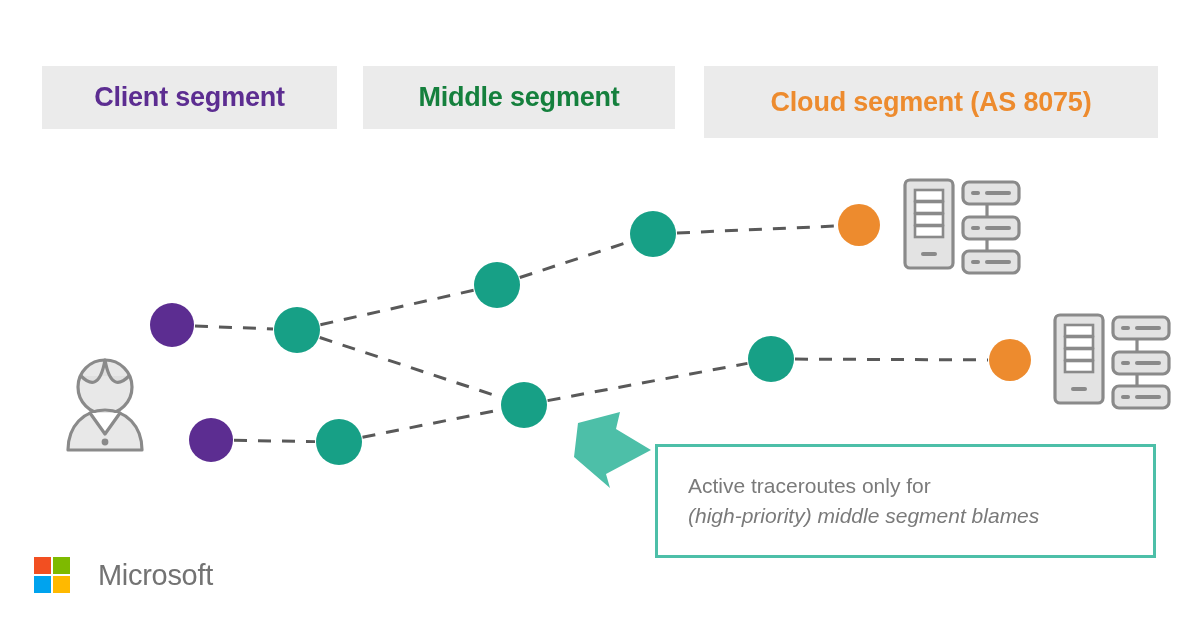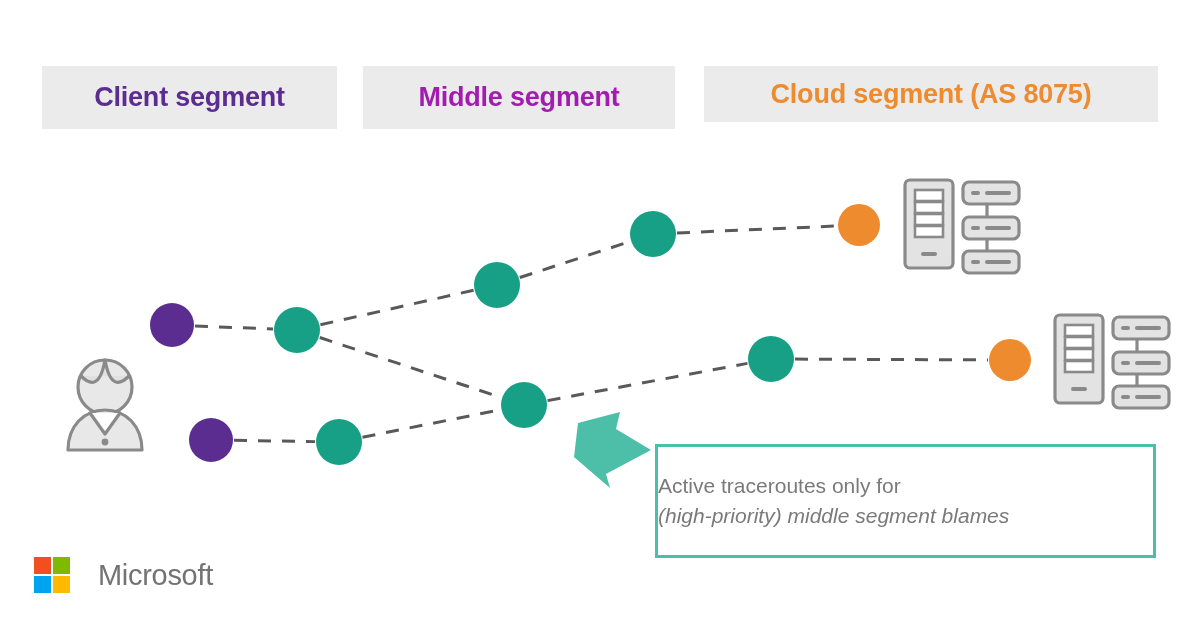--- a/index.html
+++ b/index.html
@@ -23,21 +23,21 @@
     display: flex;
     align-items: center;
     justify-content: center;
     font-weight: bold;
     font-size: 27px;
     letter-spacing: -0.2px;
     white-space: nowrap;
   }
   #band-client  { left: 42px;  top: 66px; width: 295px; height: 63px; }
   #band-middle  { left: 363px; top: 66px; width: 312px; height: 63px; }
-  #band-cloud   { left: 704px; top: 66px; width: 454px; height: 56px; }
+  #band-cloud   { left: 704px; top: 66px; width: 454px; height: 72px; }
 
   
   #diagram {
     position: absolute;
     left: 0; top: 0;
     width: 1200px;
     height: 627px;
   }
 
   
@@ -46,20 +46,21 @@
     left: 655px;
     top: 444px;
     width: 501px;
     height: 114px;
     box-sizing: border-box;
     border: 3px solid #4dbfa8;
     background: #ffffff;
     display: flex;
     flex-direction: column;
     justify-content: center;
+    padding-left: 30px;
   }
   #callout-box .line {
     color: #7a7a7a;
     font-size: 21px;
     line-height: 30px;
     white-space: nowrap;
   }
 
   
   #ms-logo {
@@ -85,21 +86,21 @@
     letter-spacing: -0.3px;
   }
 </style>
 </head>
 <body>
 
 <div class="band" id="band-client" style="background: rgb(235, 235, 235);">
   <span style="color: rgb(92, 45, 145);">Client segment</span>
 </div>
 <div class="band" id="band-middle" style="background: rgb(235, 235, 235);">
-  <span style="color: #a21caf;">Middle segment</span>
+  <span style="color: #15803d;">Middle segment</span>
 </div>
 <div class="band" id="band-cloud" style="background: rgb(235, 235, 235);">
   <span style="color: rgb(237, 139, 46);">Cloud segment (AS 8075)</span>
 </div>
 
 <svg id="diagram" viewBox="0 0 1200 627" xmlns="http://www.w3.org/2000/svg">
 
   <g id="icon-user" transform="translate(60,338)">
     <path d="M45,68 C45,44 28,34 28,34 L62,34 C62,34 45,44 45,68 Z" fill="#e3e3e3"></path>
     <path d="M45,22 C30,22 18,34 18,49 C18,64 30,76 45,76 C60,76 72,64 72,49 C72,34 60,22 45,22 Z" fill="#e8e8e8" stroke="#8a8a8a" stroke-width="3.2"></path>

